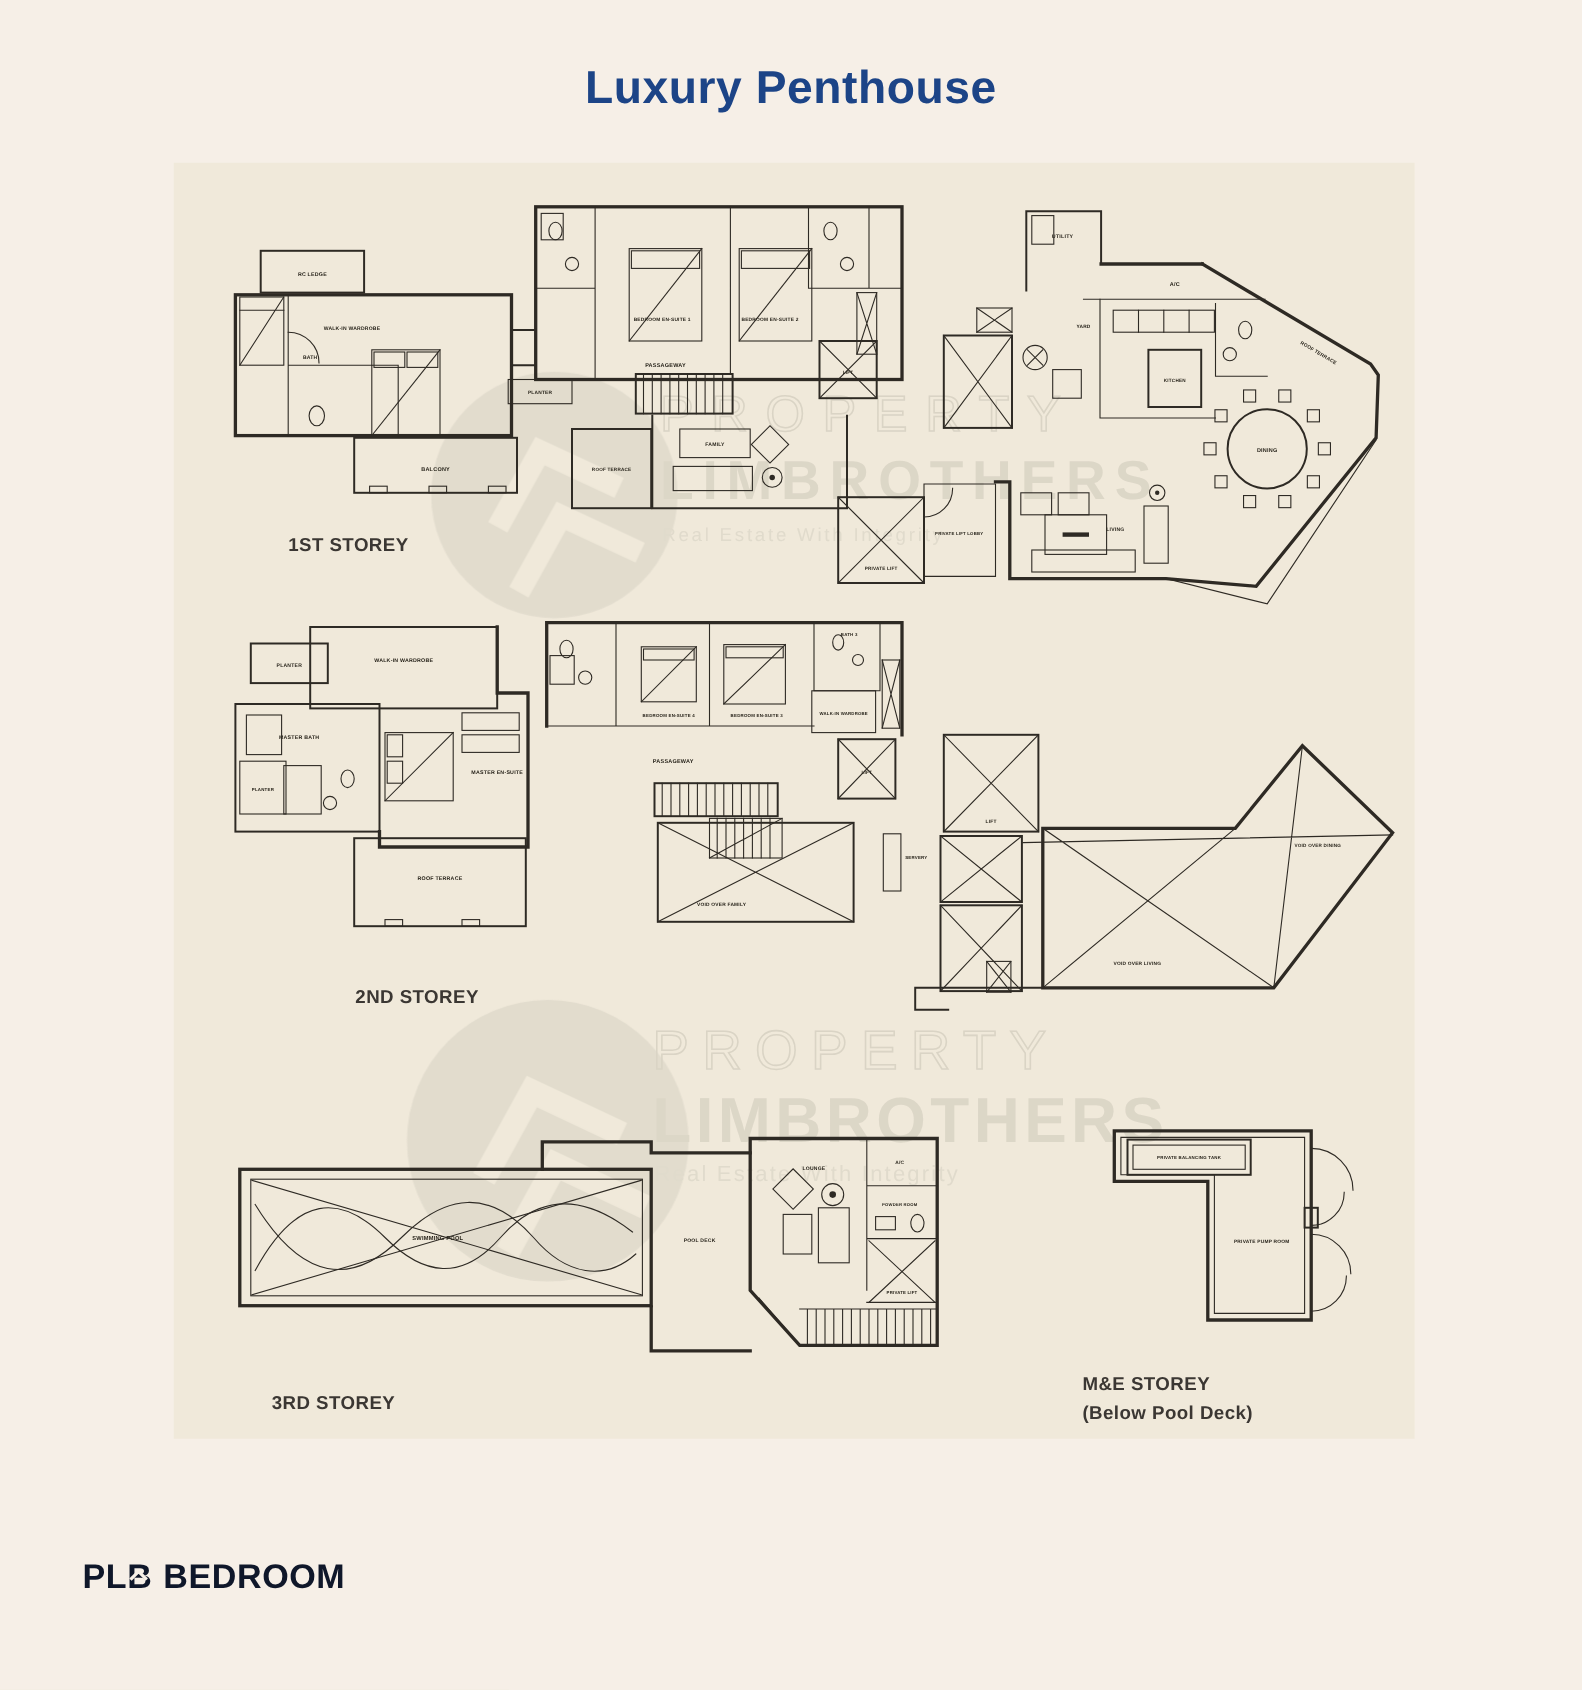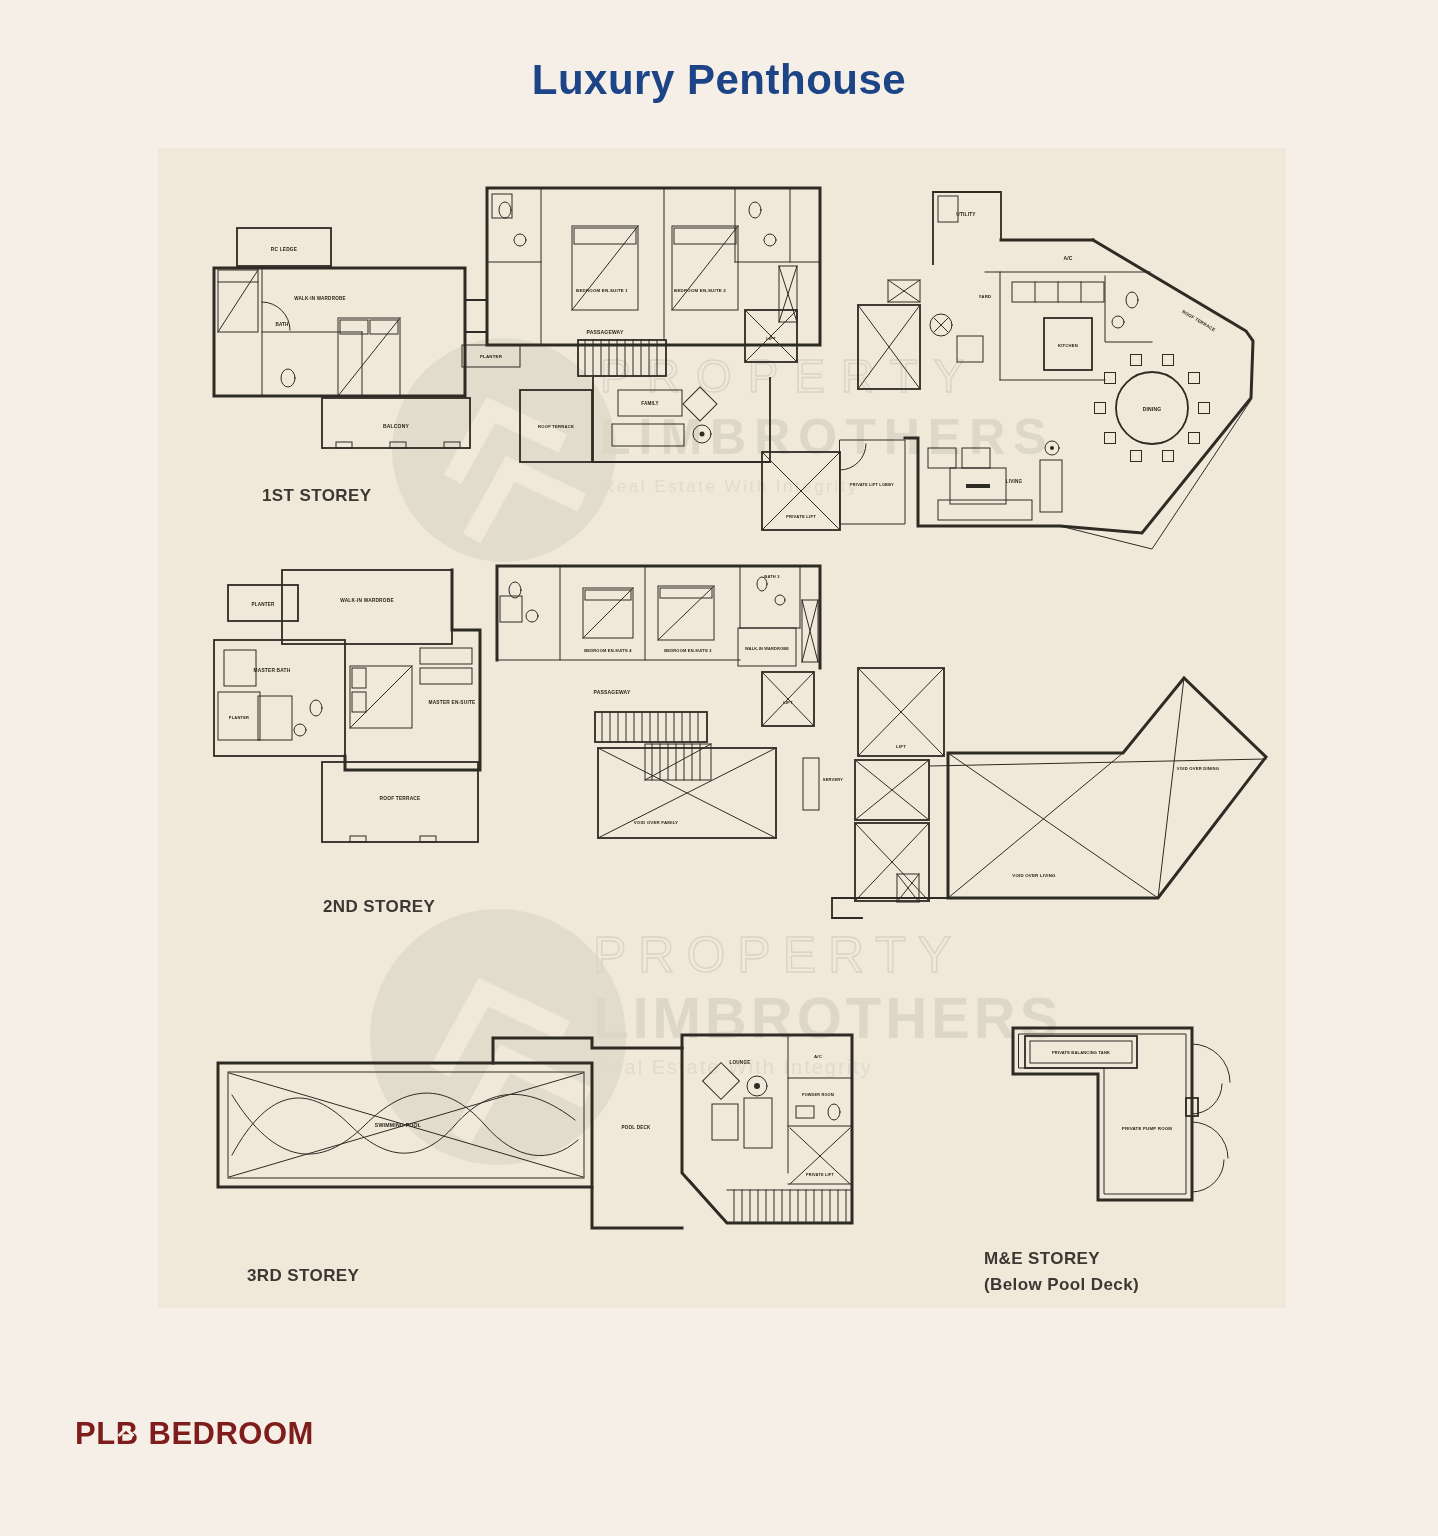--- a/index.html
+++ b/index.html
@@ -13,21 +13,21 @@
   .w3{stroke:#2e2a24;stroke-width:3;fill:none;stroke-linecap:square;stroke-linejoin:miter;}
   .w2{stroke:#2e2a24;stroke-width:1.8;fill:none;stroke-linecap:square;}
   .w1{stroke:#2e2a24;stroke-width:1;fill:none;stroke-linecap:square;}
   .dot{fill:#2e2a24;}
   .rm{font-family:"Liberation Sans",sans-serif;font-weight:700;fill:#262219;text-anchor:middle;letter-spacing:.2px;}
   .st-title{font-family:"Liberation Sans",sans-serif;font-weight:700;font-size:17px;fill:#3b3733;letter-spacing:.4px;}
   .wm-outline{font-family:"Liberation Sans",sans-serif;font-weight:400;fill:none;stroke:#c8c3b4;stroke-width:1.4;}
   .wm-solid{font-family:"Liberation Sans",sans-serif;font-weight:600;fill:#cdc8b9;}
   .wm-tag{font-family:"Liberation Sans",sans-serif;font-weight:400;fill:#d4cfc1;}
   .footer-logo{position:absolute;left:75px;top:1416px;display:flex;align-items:baseline;
-    font-weight:800;font-size:31px;color:#7f1d1d;letter-spacing:.5px;}
+    font-weight:800;font-size:31px;color:#0f172a;letter-spacing:.5px;}
   .logo-b{position:relative;}
   .logo-b::after{content:"";position:absolute;left:4px;top:13px;width:9px;height:9px;
     border-left:3.2px solid #f6efe7;border-top:3.2px solid #f6efe7;transform:rotate(45deg);}
   .logo-space{width:10px;}
 </style>
 </head>
 <body>
 
 <div class="page">
 

